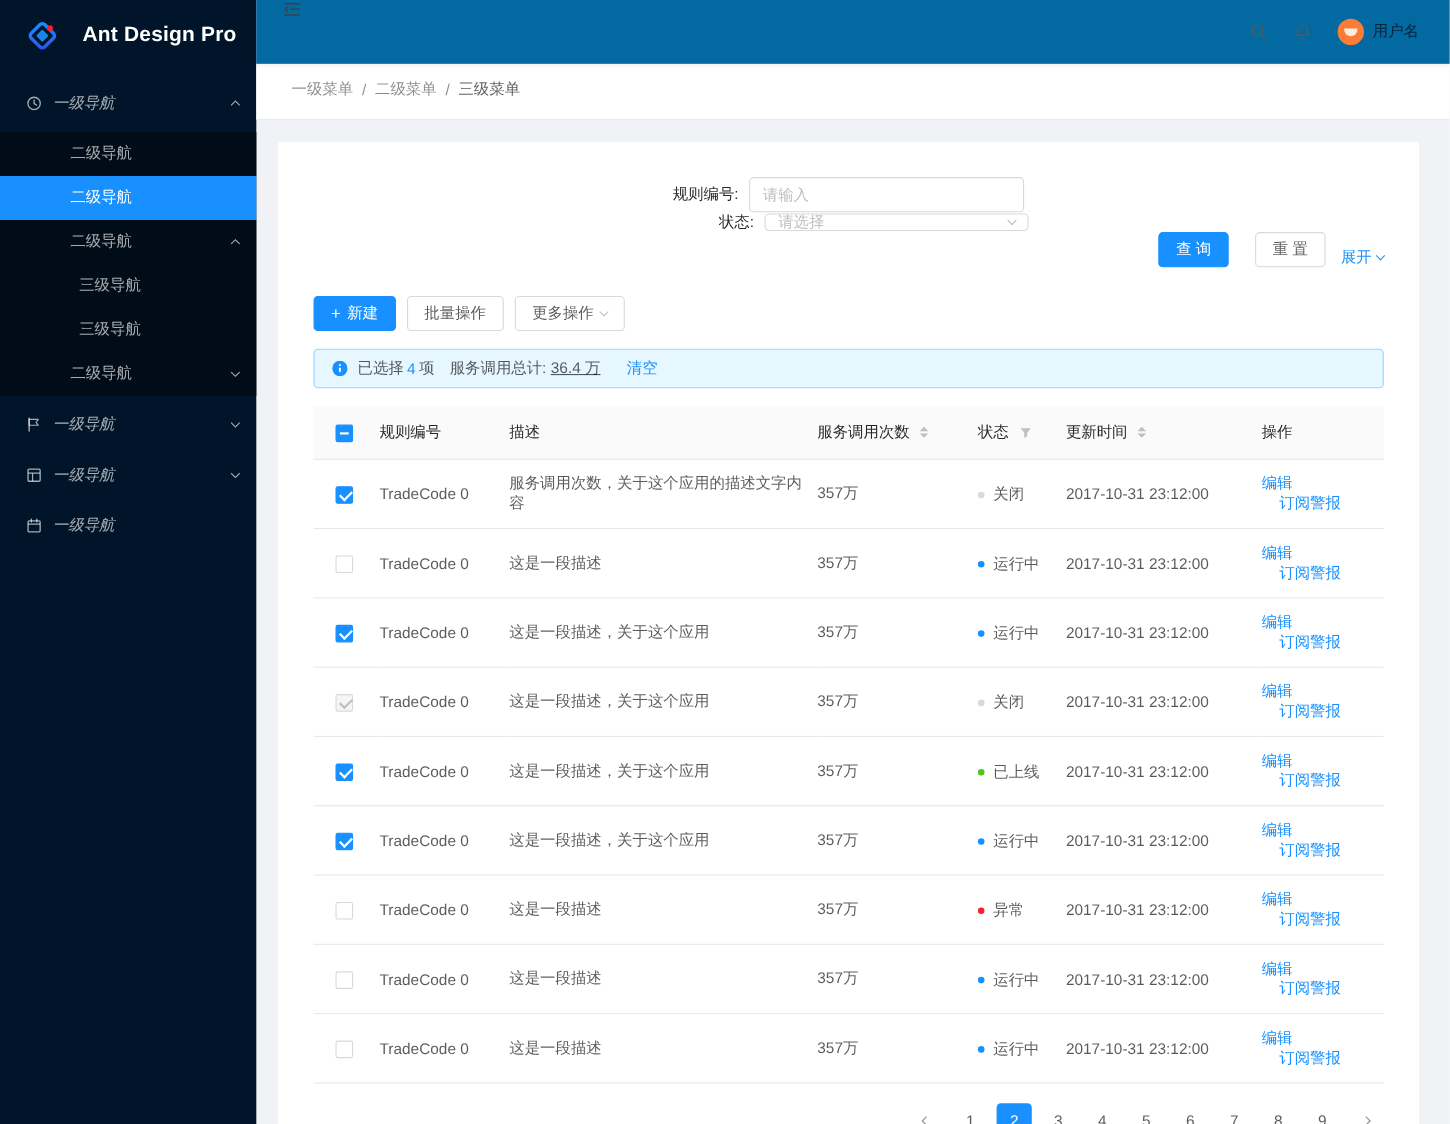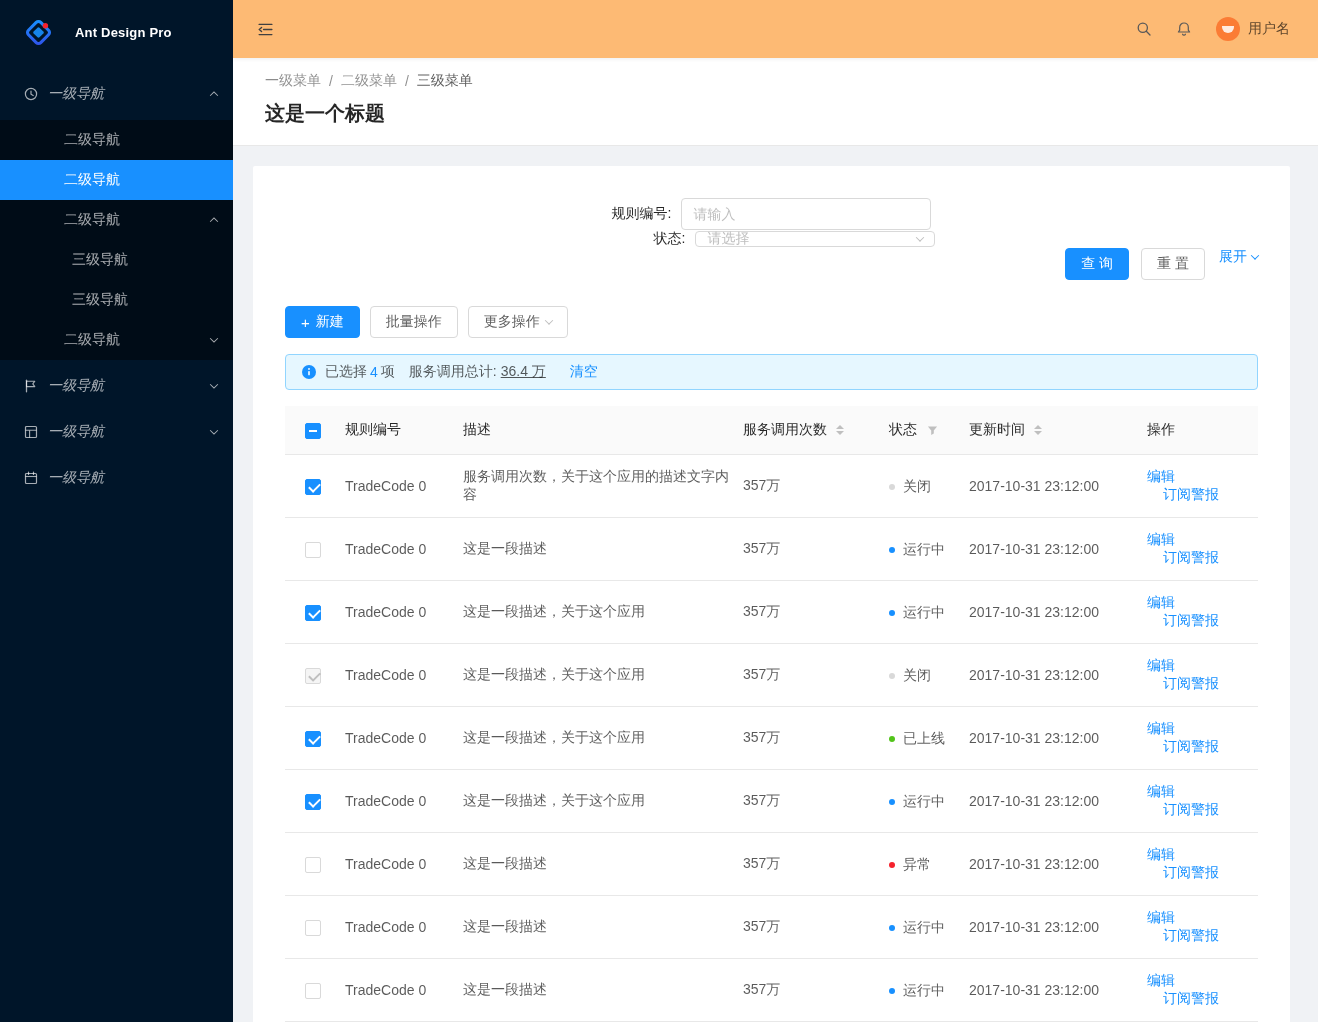--- a/index.html
+++ b/index.html
@@ -8,39 +8,39 @@
     font-family: "Liberation Sans", "DejaVu Sans", sans-serif;
     font-size: 14px;
     color: rgba(0,0,0,0.65);
     background: var(--content-bg, #f0f2f5);
   }
   .app { display: flex; width: 1318px; height: 1022px; overflow: hidden; }
 
   
   .sidebar { width: 233px; flex-shrink: 0; background: var(--sidebar-bg, #001529); color: rgba(255,255,255,0.65); }
   .logo { height: 64px; display: flex; align-items: center; gap: 10px; padding-left: 22px; cursor: pointer; }
-  .logo-text { color: #fff; font-size: 13px; font-weight: 700; letter-spacing: .2px; white-space: nowrap; }
+  .logo-text { color: #fff; font-size: 19px; font-weight: 700; letter-spacing: .2px; white-space: nowrap; }
   .menu { margin-top: 10px; }
   .menu-item { height: 40px; display: flex; align-items: center; padding: 0 16px 0 24px; cursor: pointer; white-space: nowrap; }
   .menu-item.level1 { margin: 6px 0; font-style: italic; }
   .menu-item.level2 { padding-left: 64px; background: var(--submenu-bg, #000c17); }
   .menu-item.level3 { padding-left: 72px; background: var(--submenu-bg, #000c17); }
   .menu-item.selected { background: var(--primary, #1890ff); color: #fff; }
   .mi-icon { display: inline-flex; width: 14px; margin-right: 10px; }
   .mi-spacer { margin-left: auto; display: inline-flex; }
   .chev { display: inline-block; width: 7px; height: 7px; border-right: 1.4px solid currentColor; border-bottom: 1.4px solid currentColor; }
   .chev.down { transform: rotate(45deg) translate(-1px,-1px); }
   .chev.up { transform: rotate(-135deg) translate(-1px,-1px); }
   .chev.left { transform: rotate(135deg); }
   .chev.right { transform: rotate(-45deg); }
   .chev.small { width: 6px; height: 6px; }
 
   
   .main { flex: 1; display: flex; flex-direction: column; min-width: 0; }
-  .topbar { height: 58px; background: #fdba74; display: flex; align-items: center; box-shadow: 0 1px 4px rgba(0,21,41,0.08); position: relative; z-index: 2; }
+  .topbar { height: 58px; background: #0369a1; display: flex; box-shadow: 0 1px 4px rgba(0,21,41,0.08); position: relative; z-index: 2; }
   .trigger { padding: 0 24px; display: inline-flex; cursor: pointer; }
   .topbar-right { margin-left: auto; display: flex; align-items: center; gap: 24px; padding-right: 28px; }
   .tb-icon { display: inline-flex; cursor: pointer; }
   .user-block { display: flex; align-items: center; gap: 8px; cursor: pointer; }
   .avatar { width: 24px; height: 24px; border-radius: 50%; background: var(--avatar-bg, #fb7c35); position: relative; overflow: hidden; }
   .avatar::after { content:""; position: absolute; left: 6px; top: 9px; width: 12px; height: 7px; border-radius: 0 0 10px 10px; background: rgba(255,255,255,0.85); }
   .username { color: rgba(0,0,0,0.65); }
 
   
   .page-header { background: #fff; padding: 14px 32px 18px; border-bottom: 1px solid #e8e8e8; }
@@ -56,25 +56,25 @@
   
   .filter-row { display: flex; align-items: center; flex-direction: column; }
   .filter-item { display: flex; align-items: center; }
   .filter-item + .filter-item { margin-left: 46px; }
   .filter-item label { color: rgba(0,0,0,0.85); margin-right: 10px; white-space: nowrap; }
   .input { width: 250px; height: 32px; border: 1px solid #d9d9d9; border-radius: 4px; padding: 0 11px; font-size: 14px; font-family: inherit; color: rgba(0,0,0,0.65); outline: none; }
   .input::placeholder { color: #bfbfbf; }
   .select { width: 240px; height: 16px; border: 1px solid #d9d9d9; border-radius: 4px; padding: 0 11px; display: flex; align-items: center; justify-content: space-between; cursor: pointer; background: #fff; }
   .select-placeholder { color: #bfbfbf; }
   .select .chev, .btn .chev { color: #bfbfbf; }
-  .filter-actions { margin-left: auto; display: flex; align-items: flex-start; }
+  .filter-actions { margin-left: auto; display: flex; align-items: flex-end; }
   .btn { height: 32px; padding: 0 15px; border: 1px solid #d9d9d9; border-radius: 4px; background: #fff; font-size: 14px; font-family: inherit; color: rgba(0,0,0,0.65); cursor: pointer; display: inline-flex; align-items: center; gap: 6px; white-space: nowrap; }
   .btn-primary { background: var(--primary, #1890ff); border-color: var(--primary, #1890ff); color: #fff; }
   .btn-primary .plus { font-size: 15px; line-height: 1; }
-  .filter-actions .btn + .btn { margin-left: 12px; }
+  .filter-actions .btn + .btn { margin-left: 24px; }
   .expand-link { margin-left: 14px; }
   .link { color: var(--primary, #1890ff); cursor: pointer; text-decoration: none; display: inline-flex; align-items: center; gap: 5px; }
   .link .chev { color: var(--primary, #1890ff); }
 
   
   .toolbar { margin-top: 26px; display: flex; align-items: center; gap: 10px; }
 
   
   .alert { margin-top: 16px; background: var(--alert-bg, #e6f7ff); border: 1px solid var(--alert-border, #91d5ff); border-radius: 4px; padding: 8px 16px; display: flex; align-items: center; }
   .info-icon { display: inline-flex; margin-right: 9px; }
@@ -244,21 +244,20 @@
     </header>
 
     <div class="page-header">
       <div class="breadcrumb">
         <span class="bc-item">一级菜单</span>
         <span class="bc-sep">/</span>
         <span class="bc-item">二级菜单</span>
         <span class="bc-sep">/</span>
         <span class="bc-item current">三级菜单</span>
       </div>
-      <h1 class="page-title">这是一个标题</h1>
     </div>
 
     <main class="content">
       <div class="card">
 
         <div class="filter-row">
           <div class="filter-item">
             <label>规则编号:</label>
             <input class="input" type="text" placeholder="请输入" style="">
           </div>

